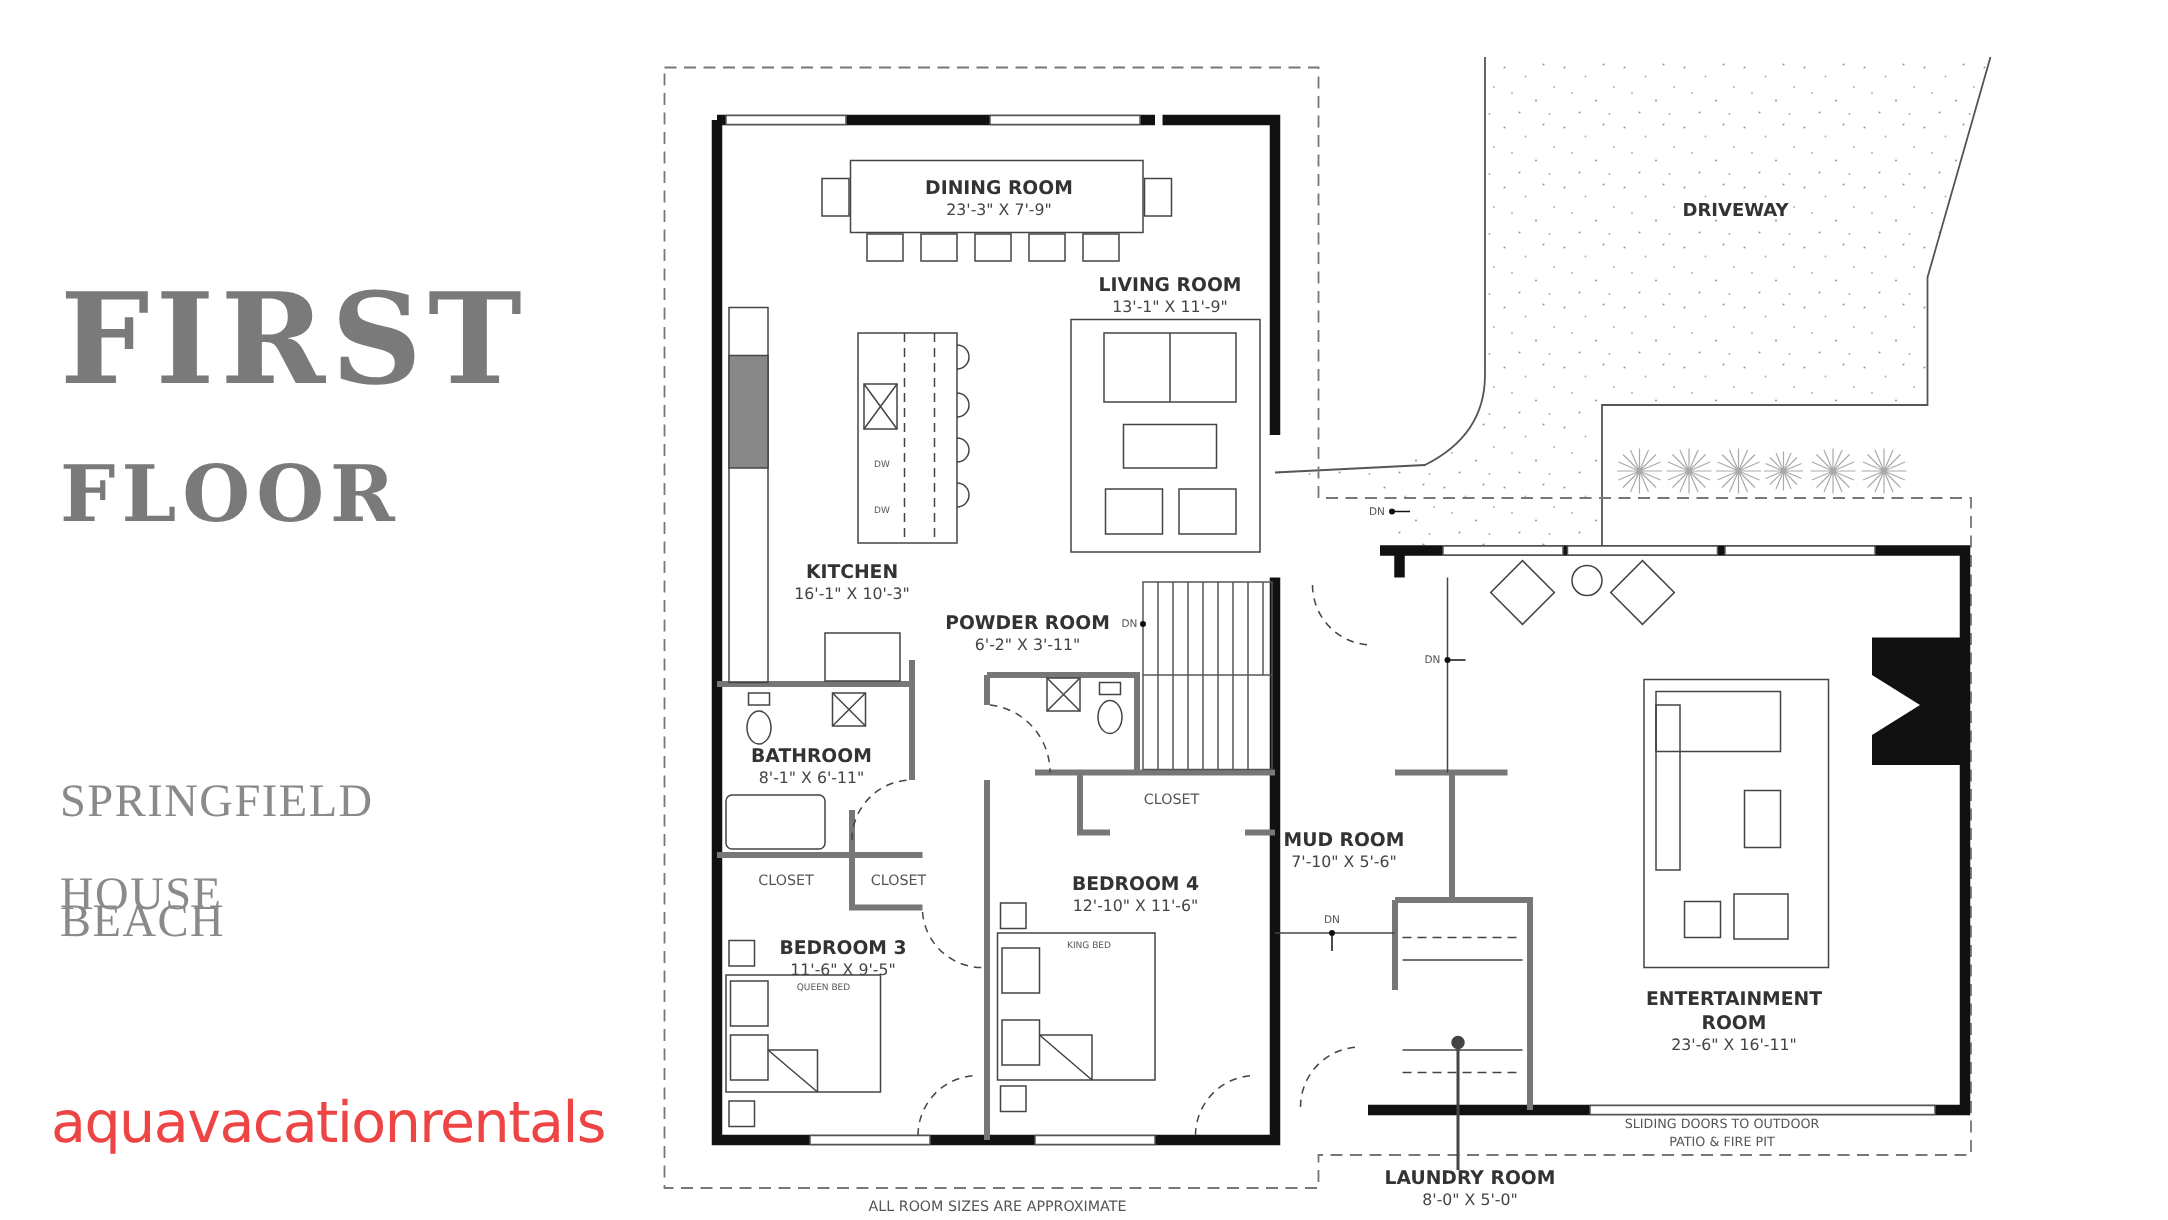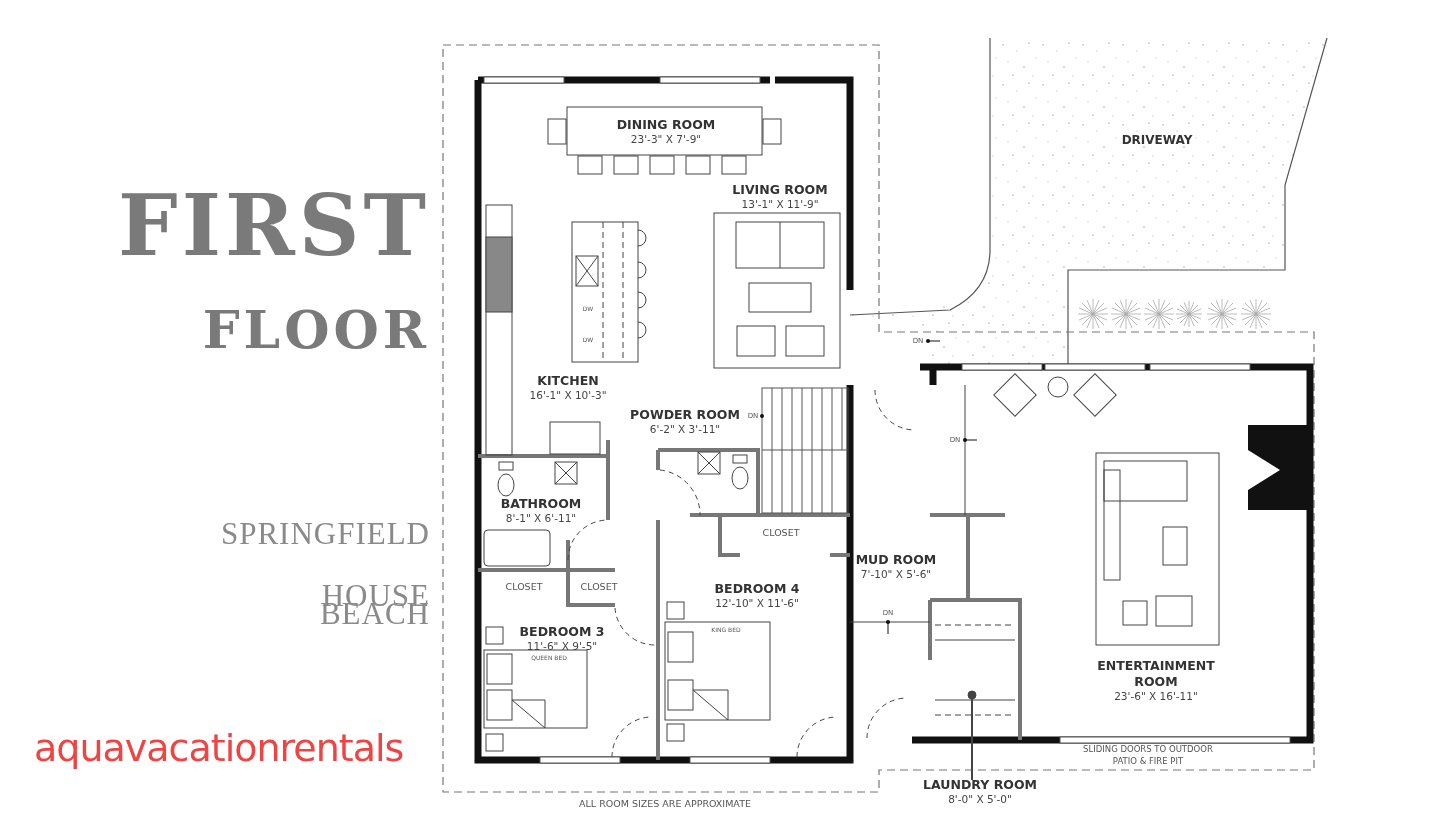--- a/index.html
+++ b/index.html
@@ -1,20 +1,20 @@
 <!DOCTYPE html>
 <html><head>
 <meta charset="utf-8">
 <style>
   html,body{margin:0;padding:0;background:#ffffff;}
   body{width:1445px;height:813px;position:relative;overflow:hidden;font-family:"Liberation Sans",sans-serif;}
-  .title{position:absolute;left:40px;width:390px;text-align:right;color:#7a7a7a;font-family:"DejaVu Serif",serif;font-weight:bold;letter-spacing:4px;}
+  .title{position:absolute;left:40px;width:390px;text-align:left;color:#7a7a7a;font-family:"DejaVu Serif",serif;font-weight:bold;letter-spacing:4px;}
   #title1{top:176px;font-size:84px;line-height:100px;}
   #title2{top:280px;font-size:52px;line-height:100px;}
-  .sub{position:absolute;left:40px;width:390px;text-align:right;color:#8a8a8a;font-family:"Liberation Serif",serif;font-size:31px;letter-spacing:1px;}
+  .sub{position:absolute;left:40px;width:390px;text-align:left;color:#8a8a8a;font-family:"Liberation Serif",serif;font-size:31px;letter-spacing:1px;}
   #sub1{top:516px;} #sub2{top:596px;} #sub3{top:578px;}
   #brand{position:absolute;left:34px;top:726px;width:400px;font-size:38px;color:#ef4444;font-family:"DejaVu Sans",sans-serif;letter-spacing:-1px;}
   svg.plan{position:absolute;left:0;top:0;}
   .lbl{font-family:"DejaVu Sans",sans-serif;fill:#333;font-size:12.5px;font-weight:bold;text-anchor:middle;}
   .dim{font-family:"DejaVu Sans",sans-serif;fill:#444;font-size:10.5px;text-anchor:middle;}
   .sm{font-family:"DejaVu Sans",sans-serif;fill:#555;font-size:9.5px;text-anchor:middle;}
   .tiny{font-family:"DejaVu Sans",sans-serif;fill:#555;font-size:6px;text-anchor:middle;}
 </style>
 </head>
 <body>

